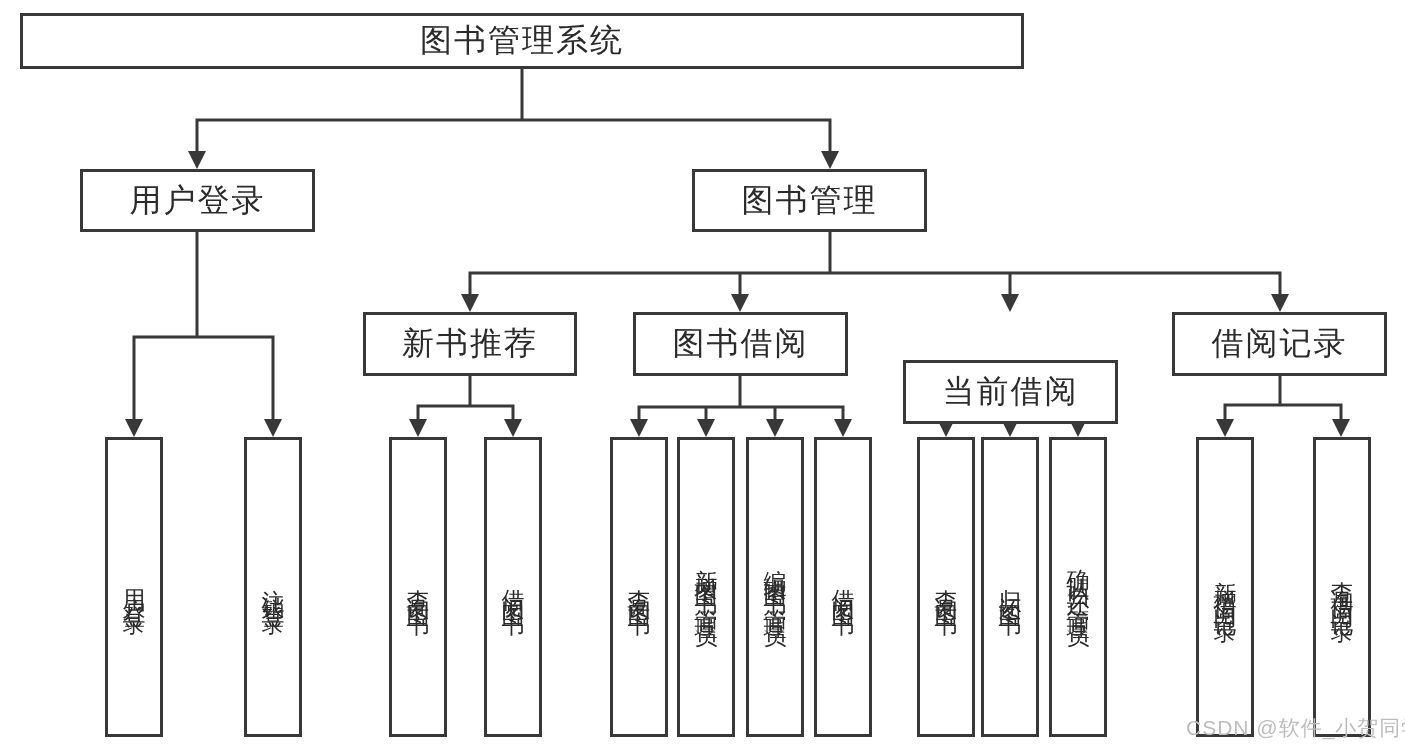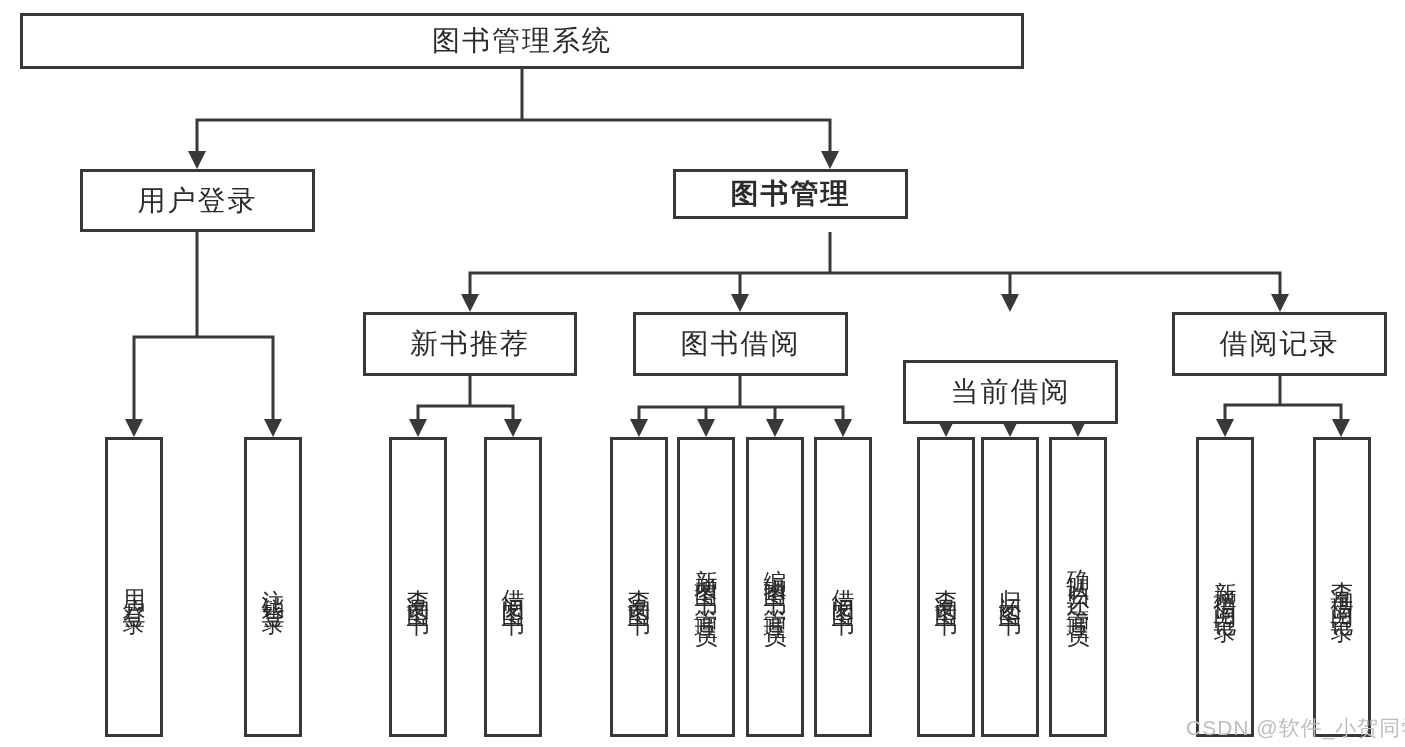--- a/index.html
+++ b/index.html
@@ -40,21 +40,21 @@
     position: absolute;
     box-sizing: border-box;
     border: 3px solid var(--line);
     background: var(--background);
     display: flex;
     align-items: center;
     justify-content: center;
     color: var(--text);
   }
   .hbox {
-    font-size: 28px;
+    font-size: 32px;
     letter-spacing: 2px;
   }
   .vbox .vtext {
     writing-mode: vertical-rl;
     text-orientation: mixed;
     font-size: 23px;
     line-height: 1;
     letter-spacing: 8px;
     color: var(--text);
   }
@@ -130,21 +130,21 @@
       M1332 419 h18 l-9 18 z"></path>
   </svg>
 
   <div class="box hbox" style="left:20px; top:13px; width:1004px; height:56px;">
     <span>图书管理系统</span>
   </div>
 
   <div class="box hbox" style="left:80px; top:169px; width:235px; height:63px;">
     <span>用户登录</span>
   </div>
-  <div class="box hbox" style="left:673px; top:169px; width:235px; height:50px;font-weight:bold;">
+  <div class="box hbox" style="left:692px; top:169px; width:235px; height:63px;">
     <span>图书管理</span>
   </div>
 
   <div class="box hbox" style="left:633px; top:312px; width:215px; height:64px;">
     <span>图书借阅</span>
   </div>
   <div class="box hbox" style="left:363px; top:312px; width:214px; height:64px;">
     <span>新书推荐</span>
   </div>
   <div class="box hbox" style="left:903px; top:312px; width:215px; height:64px;margin-top:48px;">

